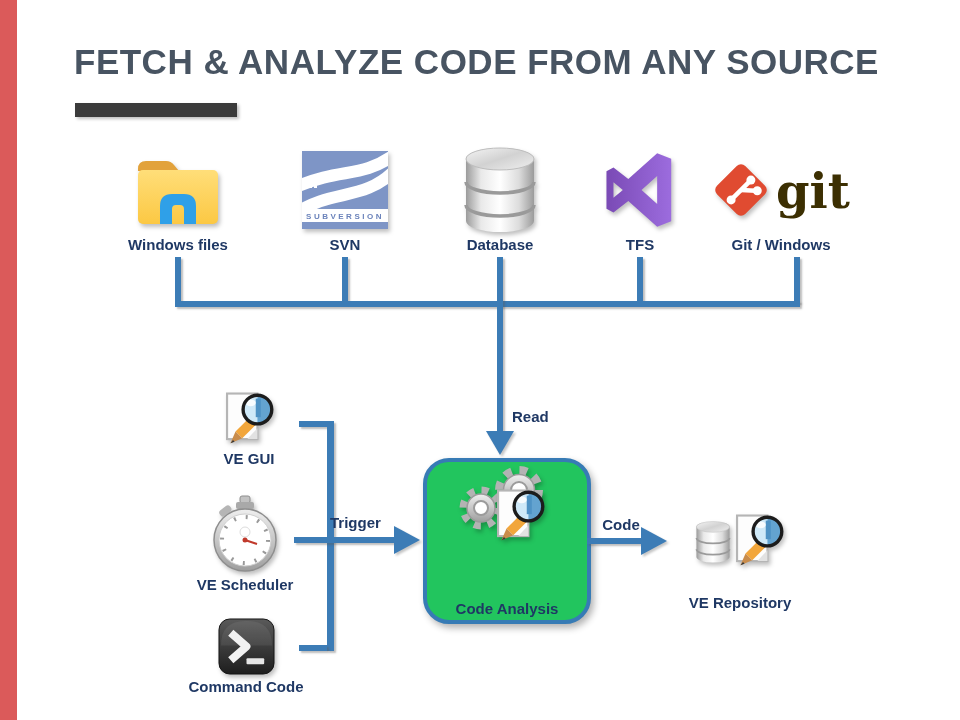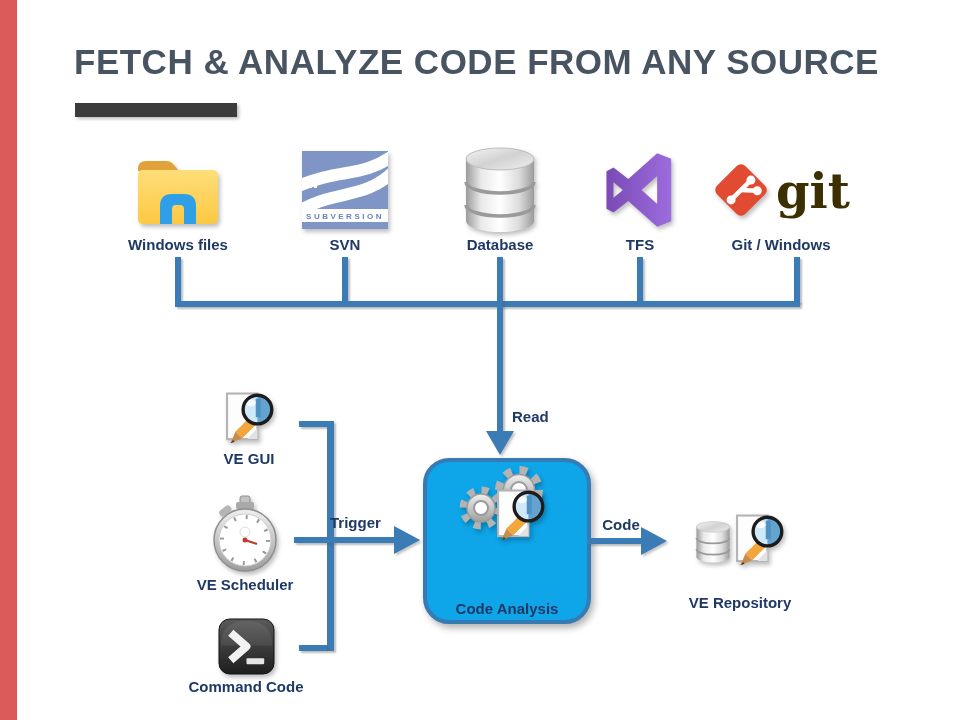--- a/index.html
+++ b/index.html
@@ -27,21 +27,21 @@
   .line{position:absolute;background:#3C7CB6;box-shadow:2px 2px 2px rgba(90,90,90,.4);}
   .arrow-down{position:absolute;width:0;height:0;border-left:14px solid transparent;
               border-right:14px solid transparent;border-top:24px solid #3C7CB6;
               filter:drop-shadow(2px 2px 1px rgba(90,90,90,.35));}
   .arrow-right{position:absolute;width:0;height:0;border-top:14px solid transparent;
                border-bottom:14px solid transparent;border-left:26px solid #3C7CB6;
                filter:drop-shadow(2px 2px 1px rgba(90,90,90,.35));}
   .edge-lbl{position:absolute;font-size:15px;font-weight:bold;color:#1F3864;white-space:nowrap;}
 
   
-  .process-box{position:absolute;left:423px;top:458px;width:160px;height:158px;background:#0ea5e9;
+  .process-box{position:absolute;left:423px;top:458px;width:160px;height:158px;background:#22c55e;
                border:4px solid #377BB5;border-radius:26px;box-shadow:3px 4px 7px rgba(0,0,0,.3);
                display:flex;flex-direction:column;align-items:center;justify-content:center;gap:44px;}
   .composite{position:relative;width:96px;height:88px;}
   .composite .overlay{position:absolute;}
   .repo-comp{position:relative;width:92px;height:98px;}
 </style>
 </head>
 <body>
 
 <svg width="0" height="0" style="position:absolute">

